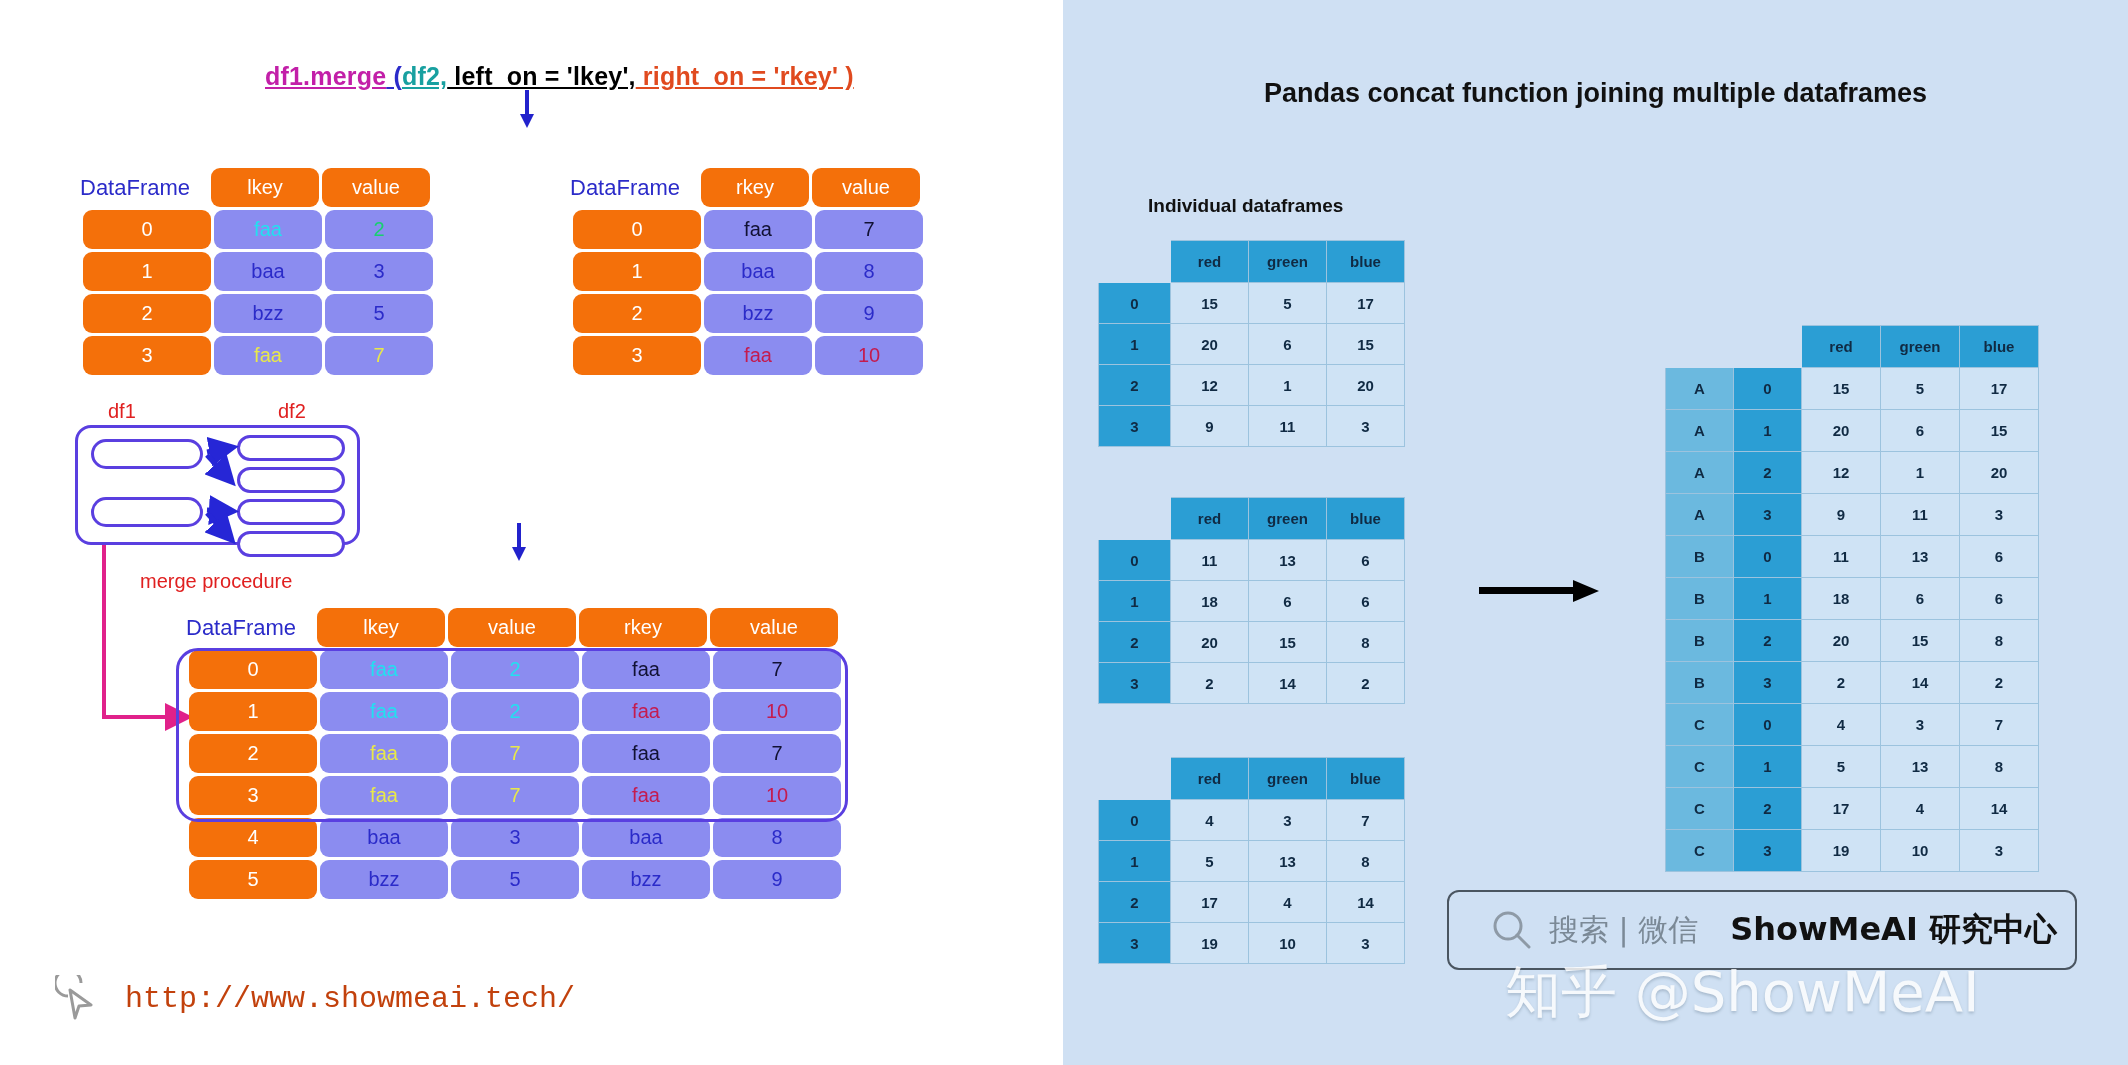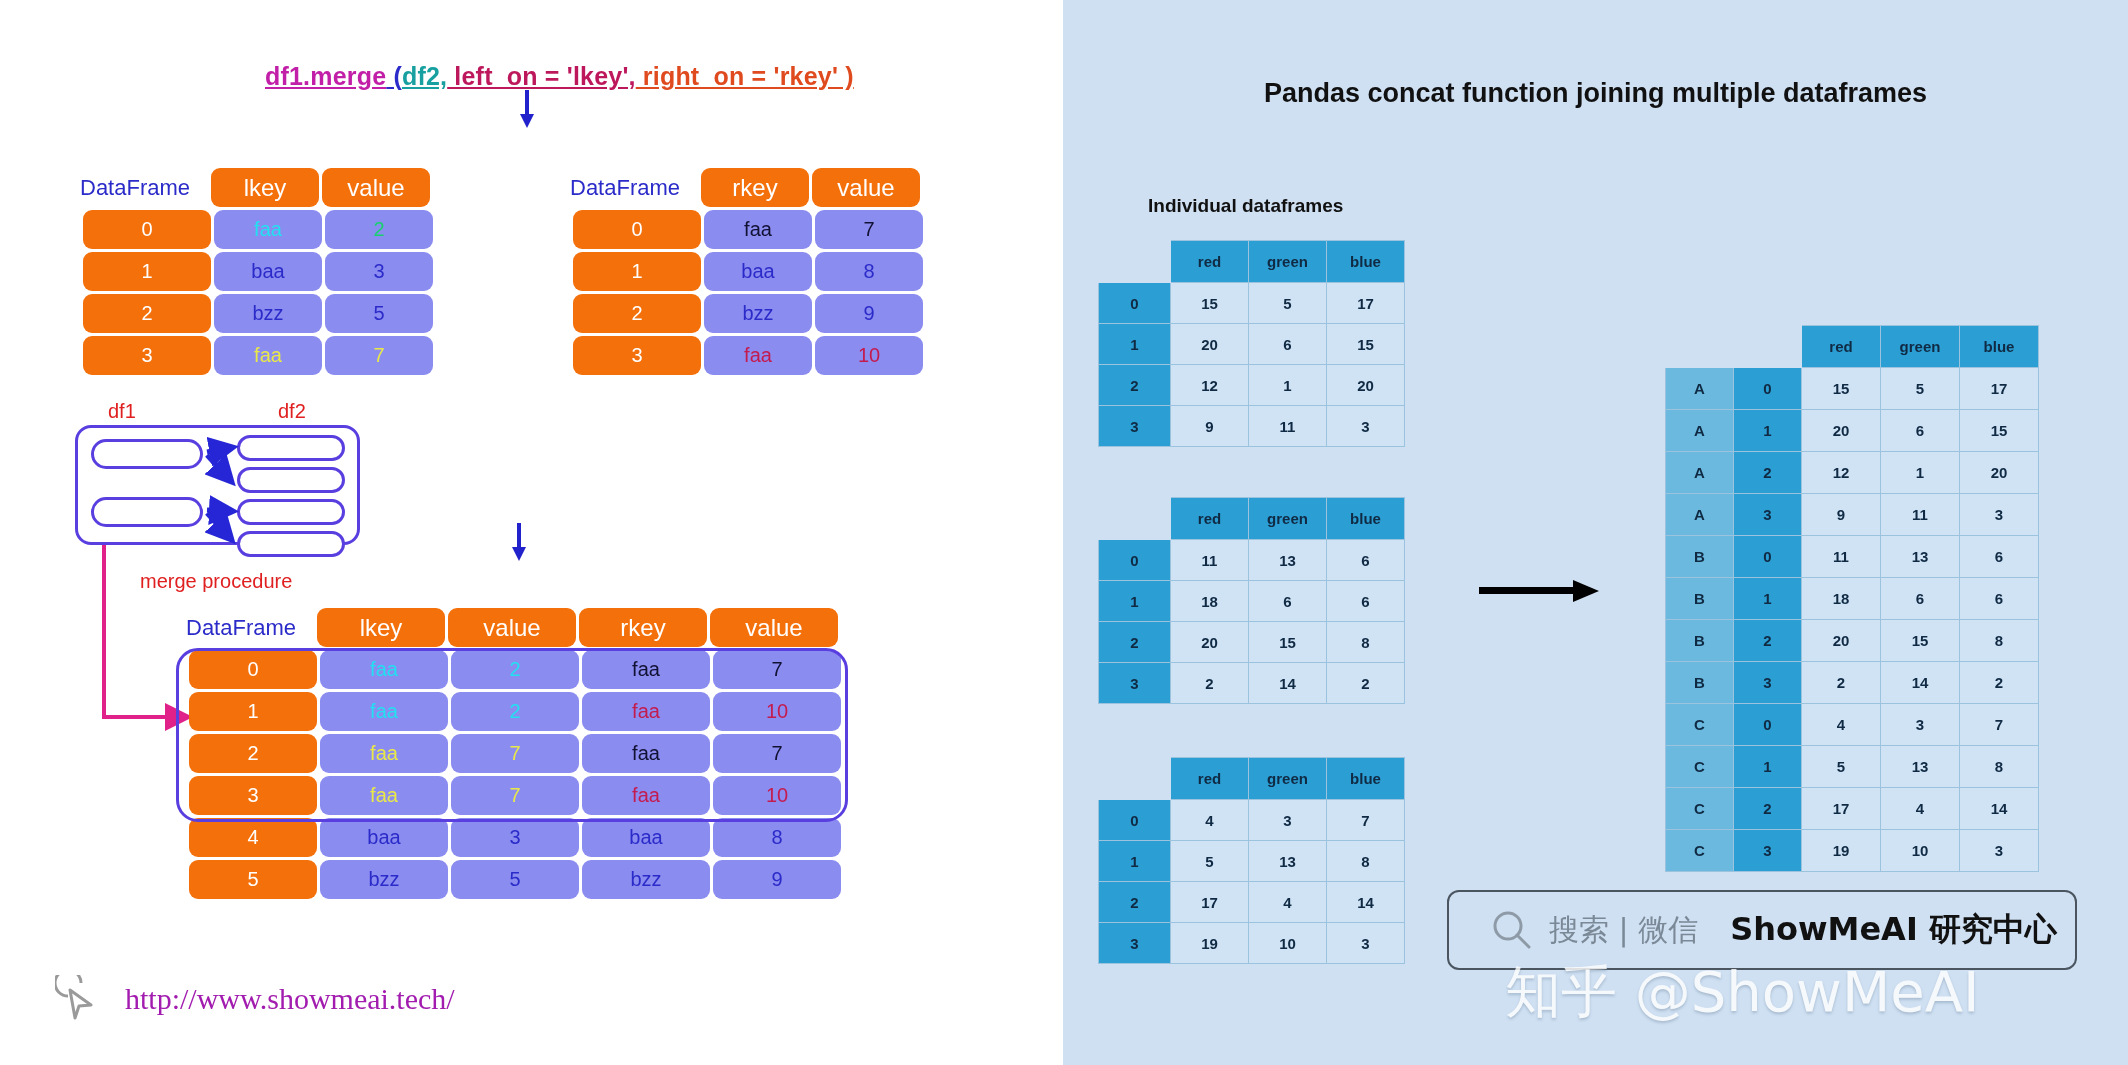--- a/index.html
+++ b/index.html
@@ -33,21 +33,21 @@
     border-top:14px solid #2222cc;
   }
 
   
   .pill-table{position:absolute;}
   .pill-row{display:flex;gap:3px;margin-bottom:3px;}
   .pill-cell{
     border-radius:9px;display:flex;align-items:center;justify-content:center;
     font-size:20px;font-weight:500;box-sizing:border-box;
   }
-  .pill-head{background:#f4700a;color:#ffffff;font-size:24px;}
+  .pill-head{background:#f4700a;color:#ffffff;font-size:20px;}
   .pill-index{background:#f4700a;color:#ffffff;}
   .pill-val{background:#8b8cf0;}
   .pill-label{
     color:#2b2bc9;font-size:22px;display:flex;align-items:center;justify-content:flex-start;
     background:transparent;
   }
   .pill-blank{background:transparent;}
 
   
   #merge-proc{position:absolute;left:75px;top:425px;width:285px;height:120px;}
@@ -60,21 +60,21 @@
   }
   .proc-label{position:absolute;color:#e02020;font-size:20px;}
 
   #result-group-outline{
     position:absolute;left:176px;top:648px;width:672px;height:174px;
     border:3px solid #5a3fe0;border-radius:22px;box-sizing:border-box;pointer-events:none;
   }
 
   
   #url-line{position:absolute;left:55px;top:975px;display:flex;align-items:center;gap:22px;}
-  #url-line .url-text{font-family:Liberation Serif, serif;font-size:30px;color:#a21caf;}
+  #url-line .url-text{font-family:Liberation Mono, monospace;font-size:30px;color:#c2410c;}
 
   
   #rp-title{position:absolute;left:1063px;top:78px;width:1065px;text-align:center;
     font-size:27px;font-weight:bold;color:#111;}
   #rp-subtitle{position:absolute;left:1063px;top:118px;width:1065px;text-align:center;
     font-size:22px;color:#111;}
   #rp-individual{position:absolute;left:1148px;top:195px;font-size:19px;font-weight:bold;color:#111;}
   #rp-concat-title{position:absolute;left:1600px;top:278px;width:520px;text-align:center;
     font-size:20px;font-weight:bold;color:#111;}
 
@@ -108,21 +108,21 @@
     text-shadow:0 2px 3px rgba(120,140,160,.55);
   }
 </style>
 </head>
 <body>
 
 <div id="root">
 
   <div id="left-panel">
 
-    <div id="merge-signature"><span style="color: rgb(194, 31, 168);">df1.merge</span><span style="color: rgb(43, 43, 201);"> (</span><span style="color: rgb(24, 160, 160);">df2,</span><span style="color: #be185d;"> left_on = 'lkey',</span><span style="color: rgb(224, 74, 31);"> right_on = 'rkey' )</span></div>
+    <div id="merge-signature"><span style="color: rgb(194, 31, 168);">df1.merge</span><span style="color: rgb(43, 43, 201);"> (</span><span style="color: rgb(24, 160, 160);">df2,</span><span style="color: #000000;"> left_on = 'lkey',</span><span style="color: rgb(224, 74, 31);"> right_on = 'rkey' )</span></div>
 
     <div class="arrow-down" style="left:520px;top:90px;width:14px;height:40px;">
       <div class="shaft"></div>
         <div class="head"></div>
     </div>
 
     <div class="pill-table" id="df1-table" style="left:80px;top:168px;">
         <div class="pill-row">
           <div class="pill-cell pill-label" style="width: 128px; height: 39px;">DataFrame</div>
           <div class="pill-cell pill-head" style="width: 108px; height: 39px;">lkey</div>

